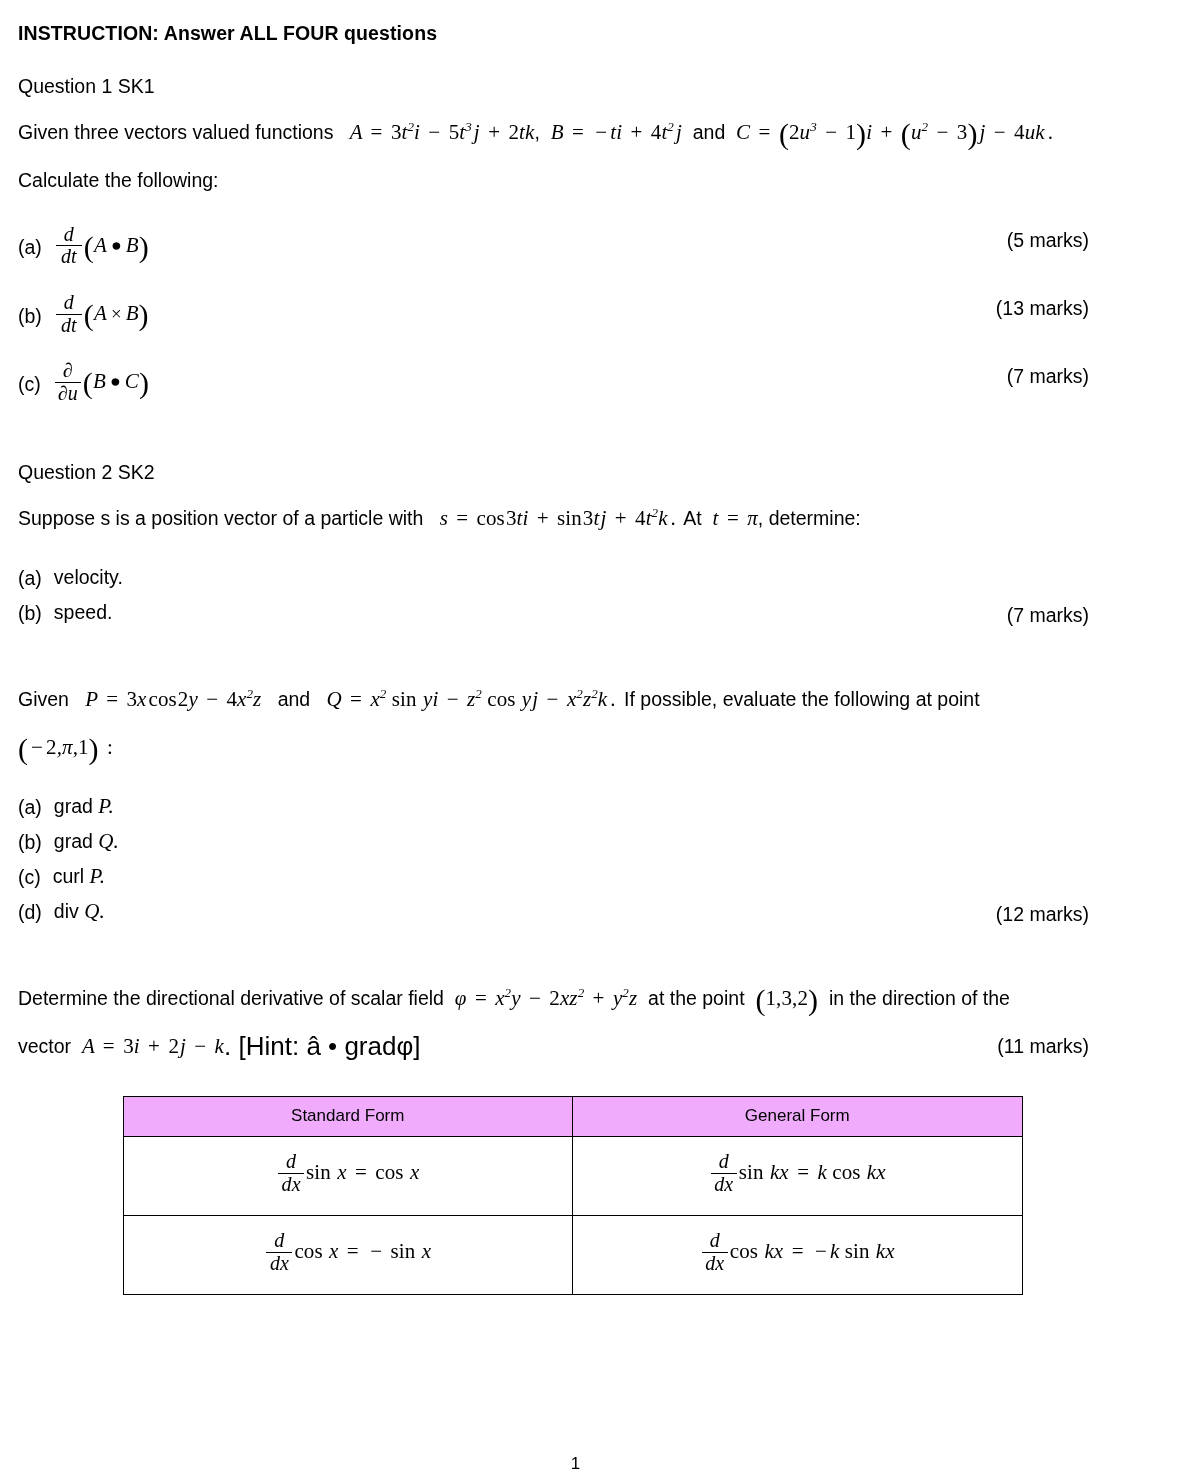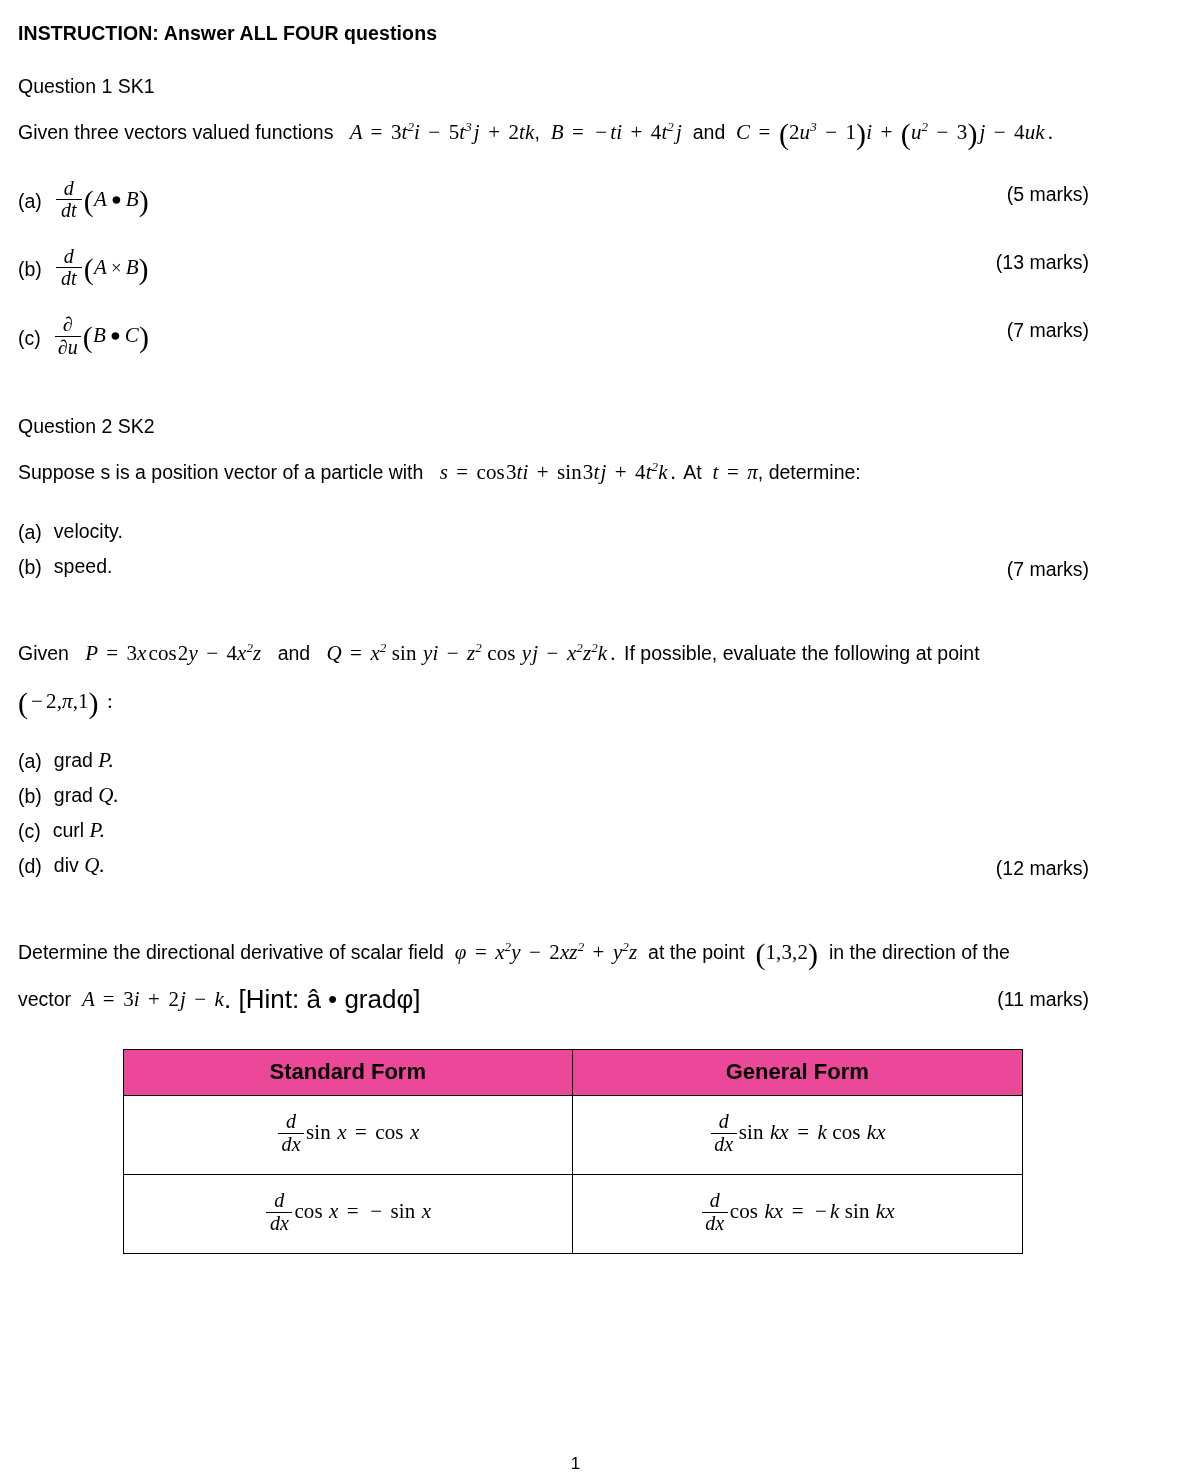--- a/index.html
+++ b/index.html
@@ -131,23 +131,23 @@
     border-collapse: collapse;
     width: 900px;
     table-layout: fixed;
   }
   table.forms th, table.forms td {
     border: 1.6px solid #000000;
     text-align: center;
     vertical-align: middle;
   }
   table.forms th {
-    background: #ec4899;
-    font-size: 22px;
-    font-weight: bold;
+    background: #f0abfc;
+    font-size: 17px;
+    font-weight: normal;
     padding: 9px 4px 10px 4px;
   }
   table.forms td {
     padding: 10px 4px 12px 4px;
     height: 56px;
   }
   .footer-page {
     position: absolute;
     left: 0;
     right: 0;
@@ -168,20 +168,21 @@
   <div class="qhead">Question 1 SK1</div>
 
   <div class="para justify">
     <span>Given three vectors valued functions</span>&nbsp;&nbsp;
     <span class="math">A <span class="op">=</span> <span class="num">3</span>t<sup>2</sup>i <span class="op">−</span> <span class="num">5</span>t<sup>3</sup><span style="padding-left:2px">j</span> <span class="op">+</span> <span class="num">2</span>tk</span><span>,</span>&nbsp;
     <span class="math">B <span class="op">=</span> <span class="op">−</span>ti <span class="op">+</span> <span class="num">4</span>t<sup>2</sup><span style="padding-left:2px">j</span></span>&nbsp;
     <span>and</span>&nbsp;
     <span class="math">C <span class="op">=</span> <span class="bigparen">(</span><span class="num">2</span>u<sup>3</sup> <span class="op">−</span> <span class="num">1</span><span class="bigparen">)</span>i <span class="op">+</span> <span class="bigparen">(</span>u<sup>2</sup> <span class="op">−</span> <span class="num">3</span><span class="bigparen">)</span><span style="padding-left:2px">j</span> <span class="op">−</span> <span class="num">4</span>uk<span class="op">.</span></span>
   </div>
 
+  <div class="para">Calculate the following:</div>
 
   <div class="gap-sm"></div>
 
   <div class="row">
     <span class="left">
       <span class="label">(a)</span>
       <span class="math">
         <span class="frac">
           <span class="top">d</span>
               <span class="bar"></span>

